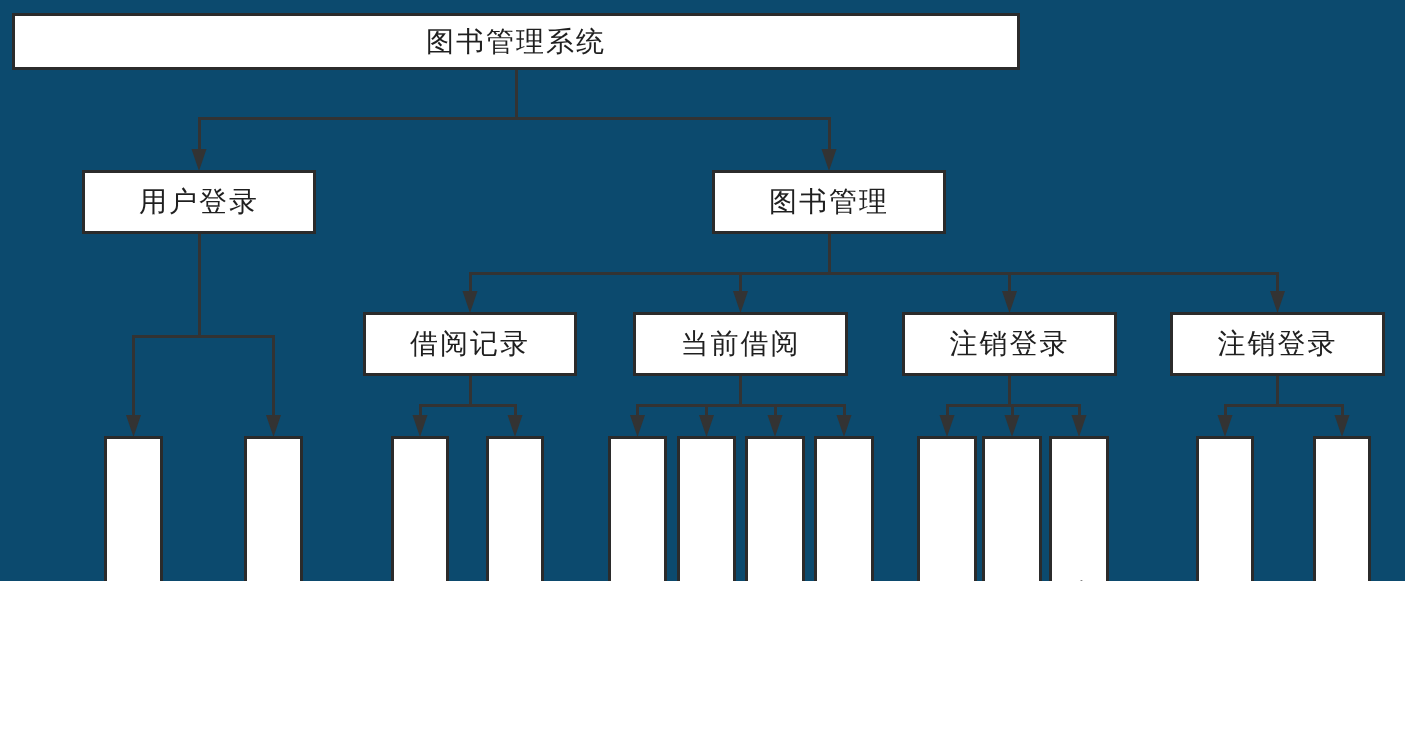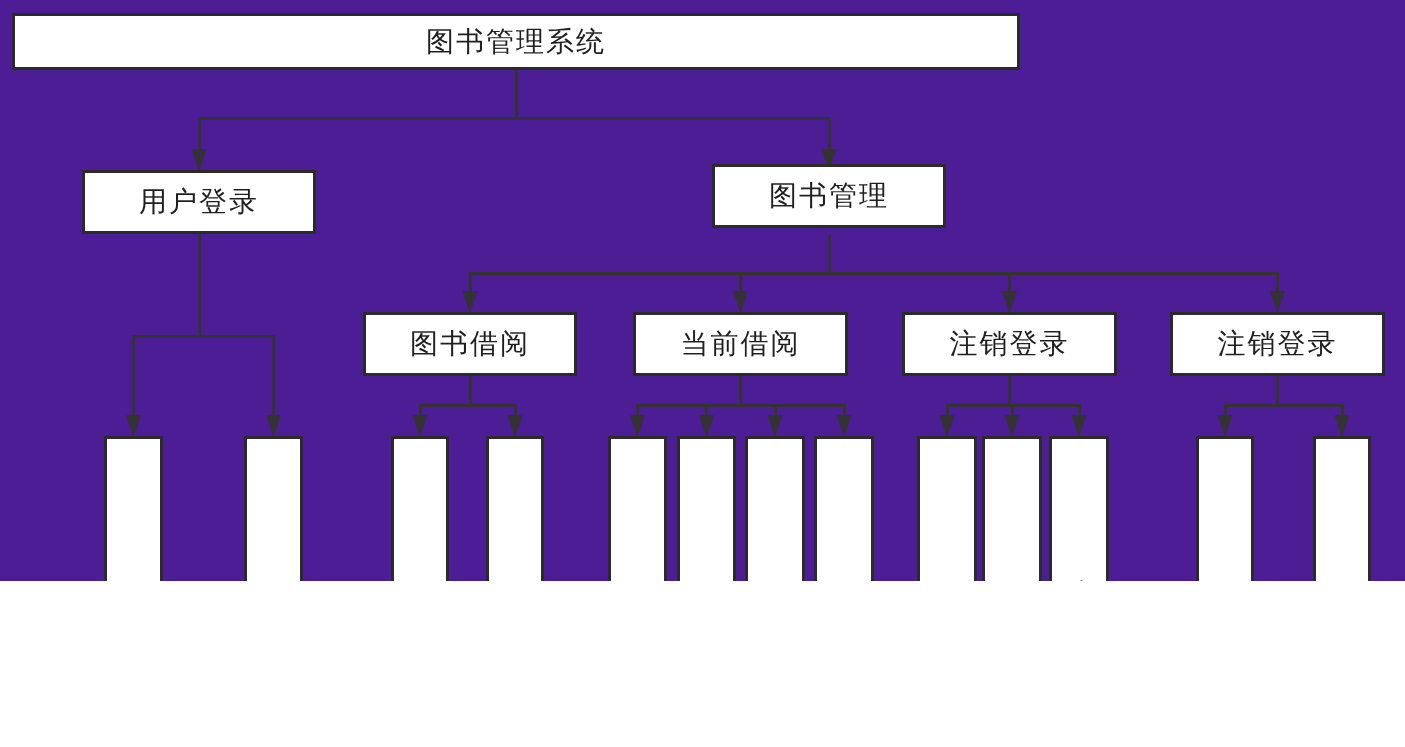--- a/index.html
+++ b/index.html
@@ -1,19 +1,19 @@
 <!DOCTYPE html>
 <html><head>
 <meta charset="utf-8">
 <style>
   html,body{margin:0;padding:0;background:#ffffff;}
   .canvas{
     position:relative;
     width:1405px;height:581px;
-    background:#4c1d95;
+    background:#0c4a6e;
     overflow:hidden;
     font-family:"Liberation Sans", sans-serif;
   }
   #connectors{position:absolute;left:0;top:0;width:1405px;height:747px;}
   .node{
     position:absolute;
     box-sizing:border-box;
     border:3px solid #2b2b2b;
     background:#ffffff;
     display:flex;
@@ -99,25 +99,25 @@
       <line x1="1342" y1="405" x2="1342" y2="418" stroke="#333333" stroke-width="3" shape-rendering="crispEdges"></line>
       <polygon points="1342,437 1334.5,415 1349.5,415" fill="#333333"></polygon>
     </svg>
   <div id="nodes">
       <div class="node h" style="left: 12px; top: 13px; width: 1008px; height: 57px; border-color: rgb(43, 43, 43); color: rgb(31, 31, 31);">
         <span>图书管理系统</span>
       </div>
       <div class="node h" style="left: 82px; top: 170px; width: 234px; height: 64px; border-color: rgb(43, 43, 43); color: rgb(31, 31, 31);">
         <span>用户登录</span>
       </div>
-      <div class="node h" style="left: 712px; top: 164px; width: 234px; height: 64px; border-color: rgb(43, 43, 43); color: rgb(31, 31, 31);">
+      <div class="node h" style="left: 712px; top: 170px; width: 234px; height: 64px; border-color: rgb(43, 43, 43); color: rgb(31, 31, 31);">
         <span>图书管理</span>
       </div>
       <div class="node h" style="left: 363px; top: 312px; width: 214px; height: 64px; border-color: rgb(43, 43, 43); color: rgb(31, 31, 31);">
-        <span>图书借阅</span>
+        <span>借阅记录</span>
       </div>
       <div class="node h" style="left: 633px; top: 312px; width: 215px; height: 64px; border-color: rgb(43, 43, 43); color: rgb(31, 31, 31);">
         <span>当前借阅</span>
       </div>
       <div class="node h" style="left: 902px; top: 312px; width: 215px; height: 64px; border-color: rgb(43, 43, 43); color: rgb(31, 31, 31);">
         <span>注销登录</span>
       </div>
       <div class="node h" style="left: 1170px; top: 312px; width: 215px; height: 64px; border-color: rgb(43, 43, 43); color: rgb(31, 31, 31);">
         <span>注销登录</span>
       </div>

